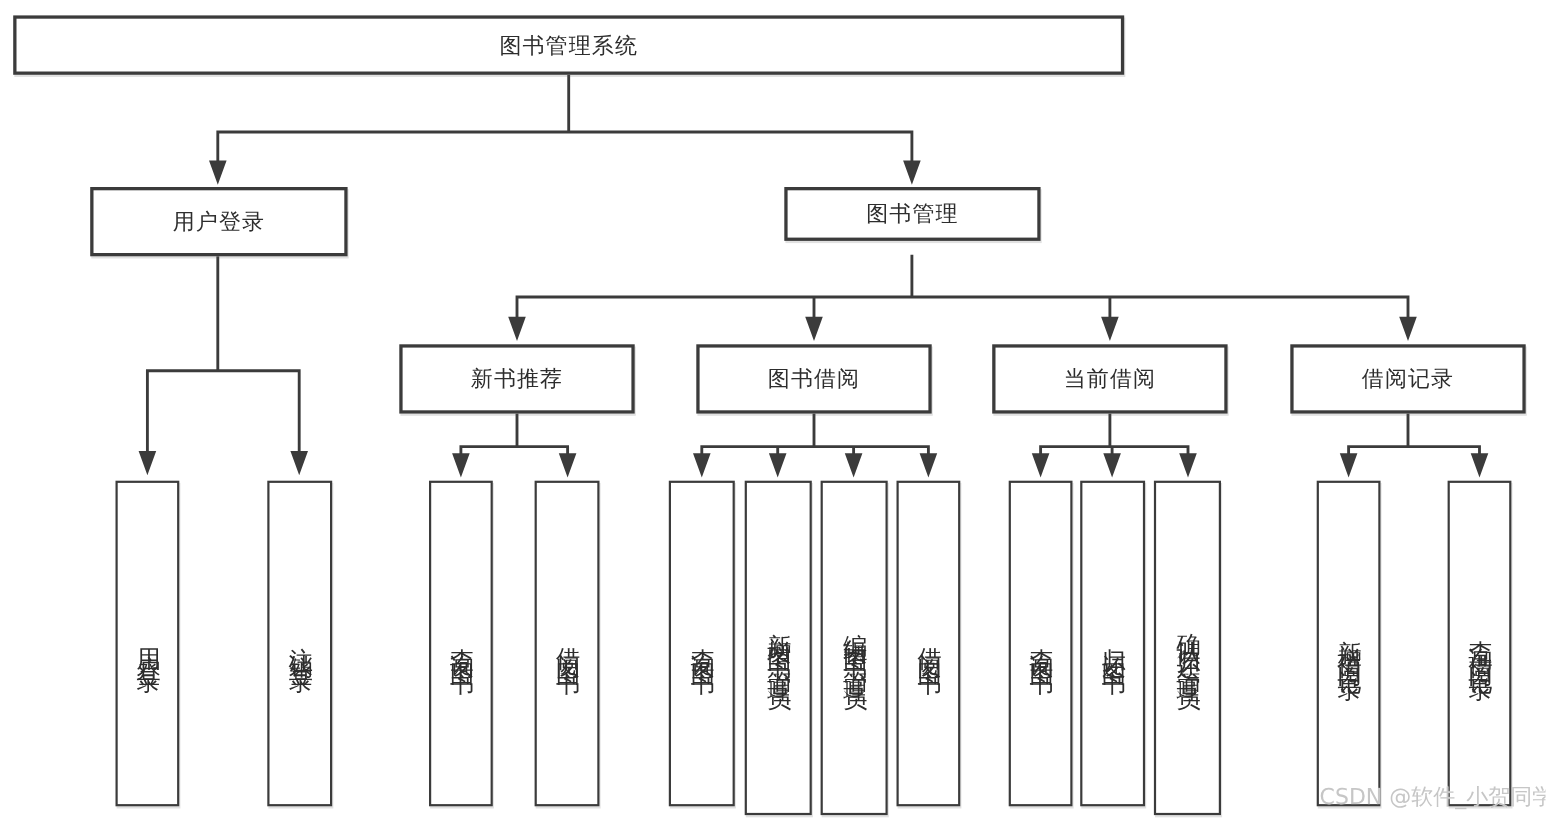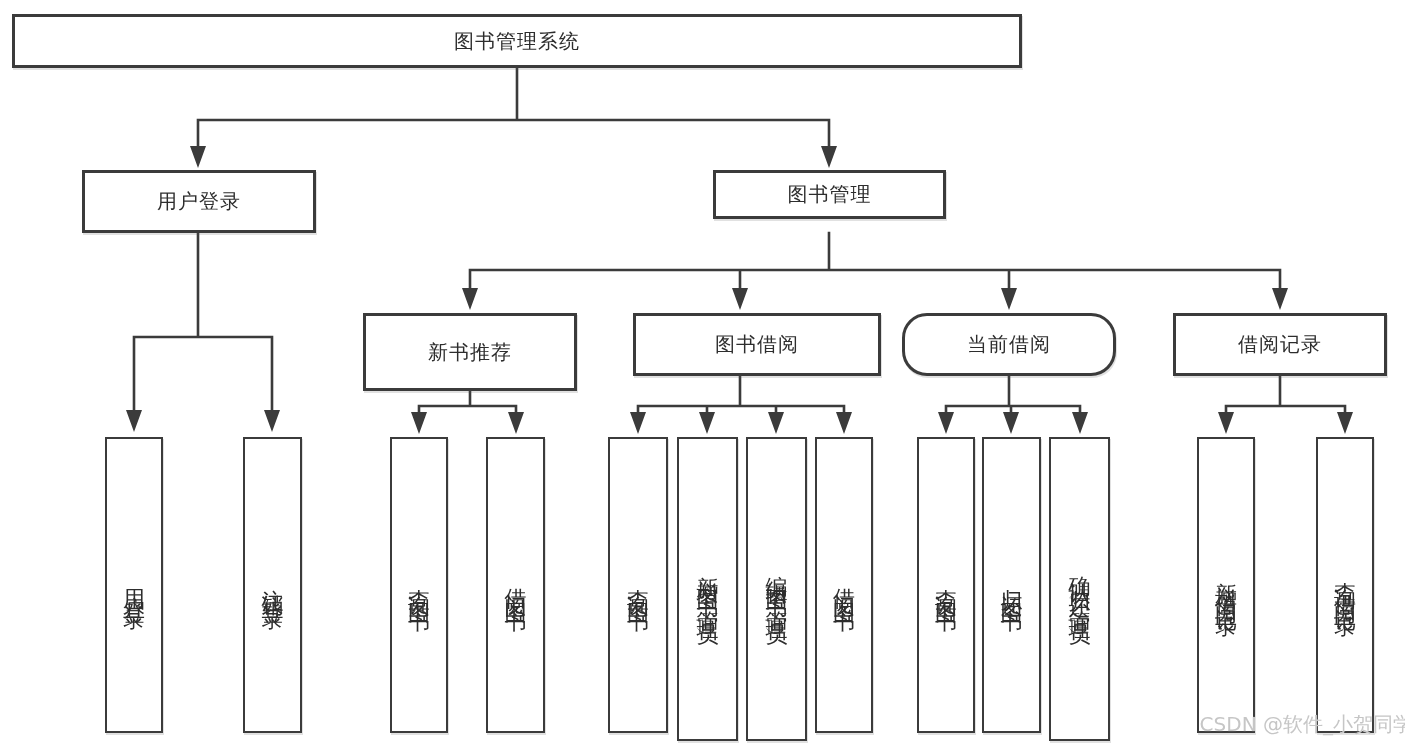--- a/index.html
+++ b/index.html
@@ -104,27 +104,27 @@
     <span class="label">图书管理系统</span>
   </div>
 
   <div class="box h" style="left:82px; top:170px; width:234px; height:63px;">
     <span class="label">用户登录</span>
   </div>
   <div class="box h" style="left:713px; top:170px; width:233px; height:49px;">
     <span class="label">图书管理</span>
   </div>
 
-  <div class="box h" style="left:363px; top:313px; width:214px; height:78px;">
+  <div class="box h" style="left:363px; top:313px; width:214px; height:63px;">
     <span class="label">新书推荐</span>
   </div>
-  <div class="box h" style="left:633px; top:313px; width:248px; height:63px;font-family:Liberation Serif, serif;">
+  <div class="box h" style="left:633px; top:313px; width:214px; height:63px;font-family:Liberation Serif, serif;">
     <span class="label">图书借阅</span>
   </div>
-  <div class="box h" style="left:902px; top:313px; width:214px; height:63px;border-radius:25px;">
+  <div class="box h" style="left:902px; top:313px; width:214px; height:63px;">
     <span class="label">当前借阅</span>
   </div>
   <div class="box h" style="left:1173px; top:313px; width:214px; height:63px;text-align:center;">
     <span class="label">借阅记录</span>
   </div>
 
   <div class="box v" style="left:105px; top:437px; width:58px; height:296px;">
     <span class="label">用户登录</span>
   </div>
   <div class="box v" style="left:243px; top:437px; width:59px; height:296px;">

